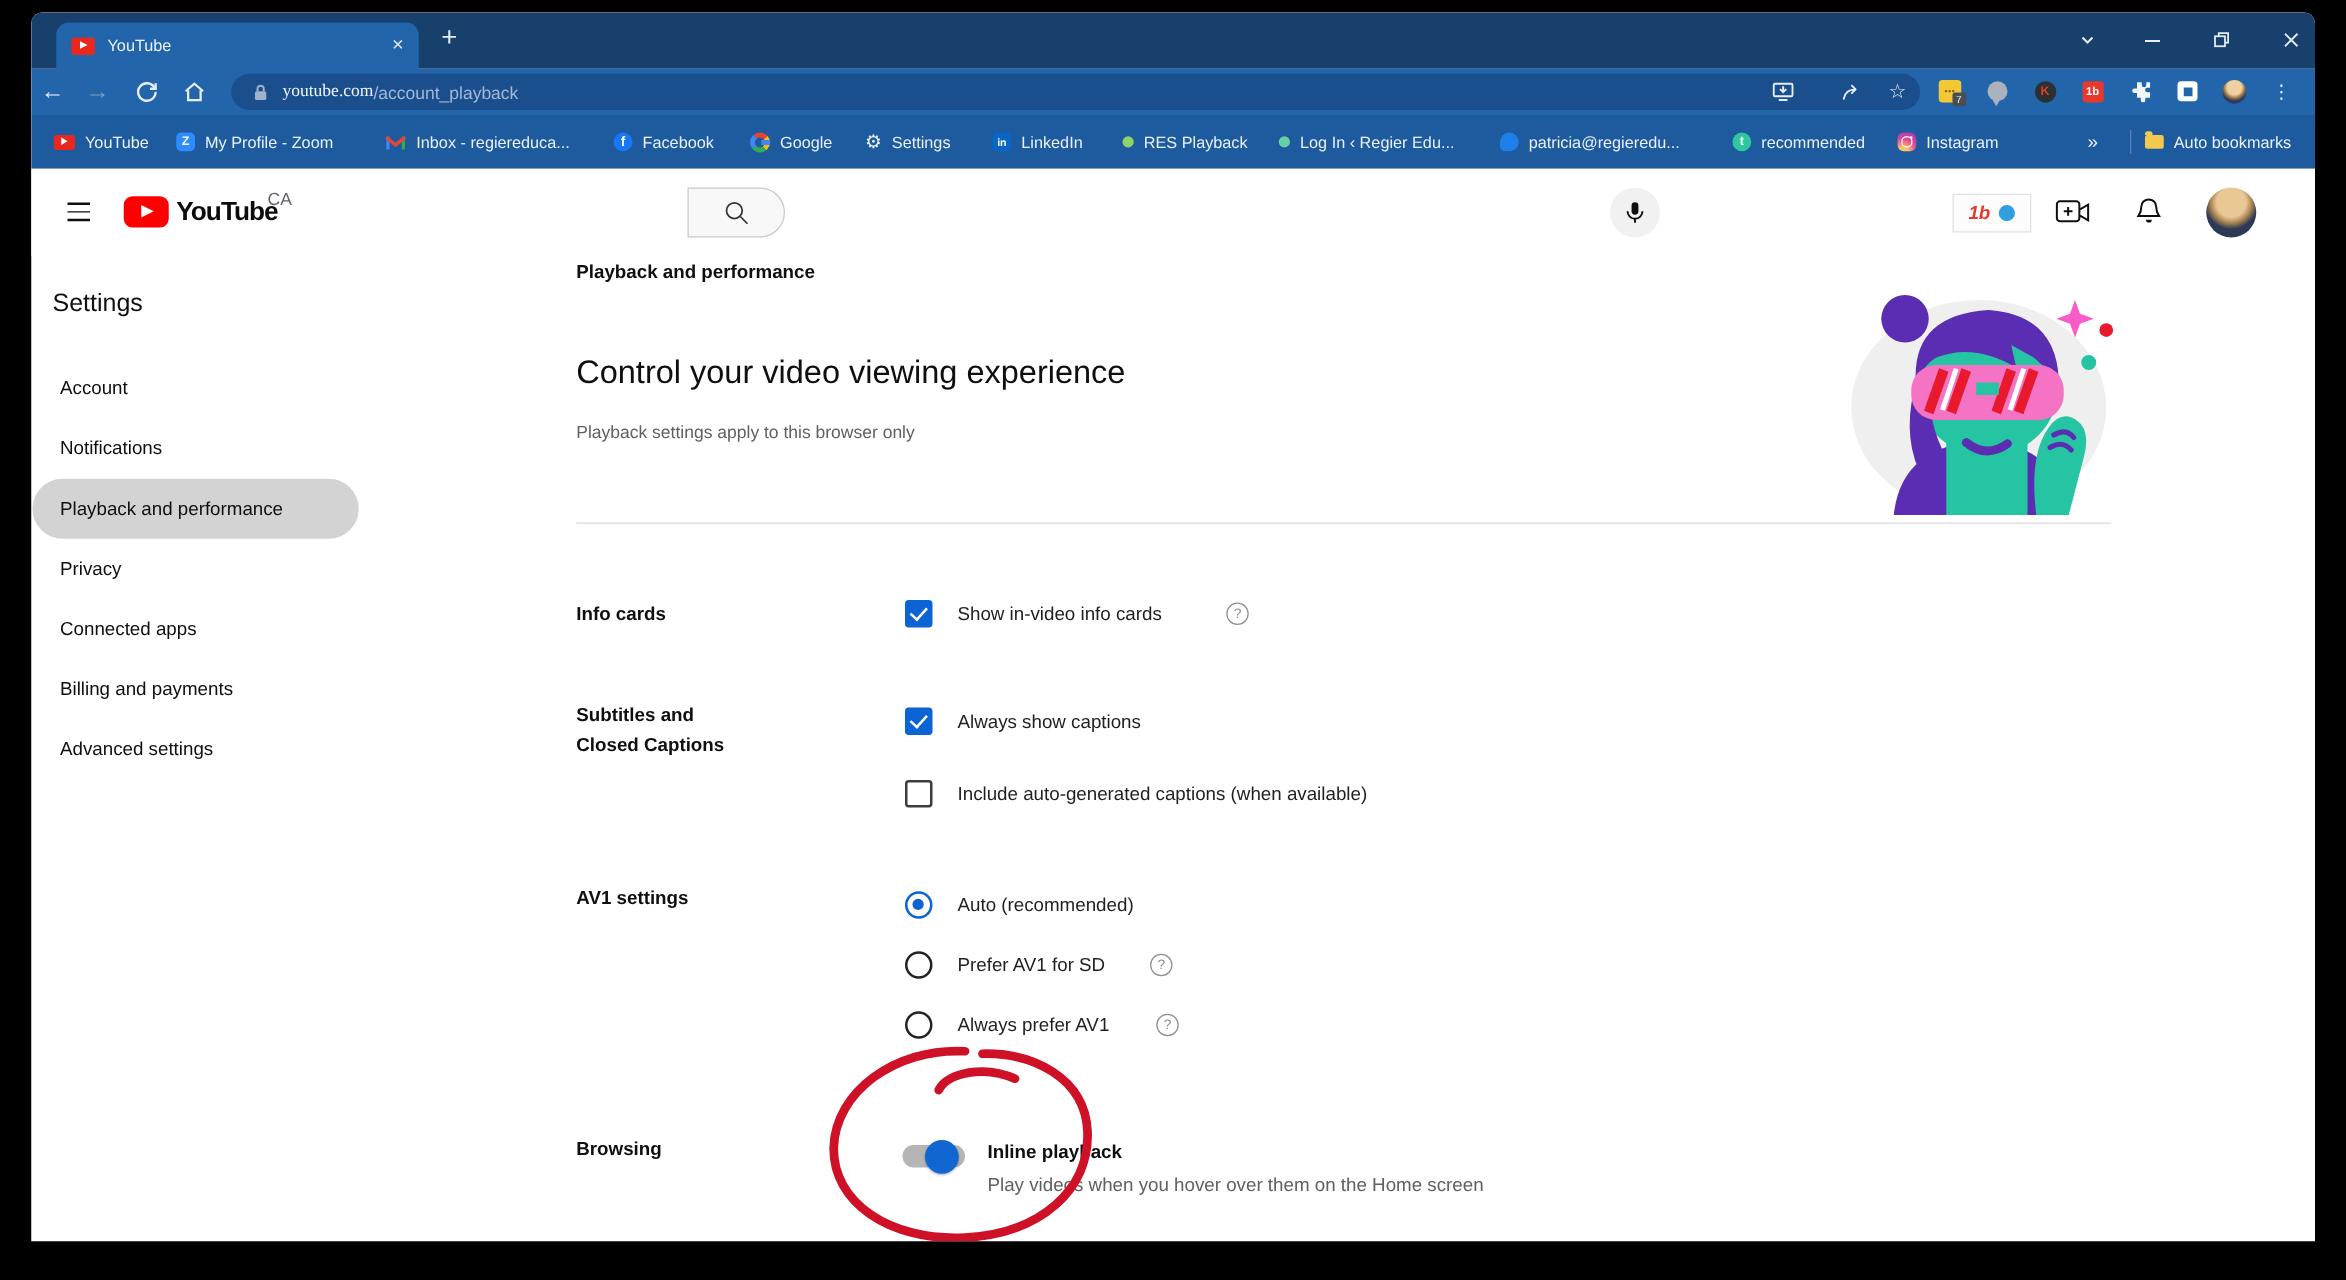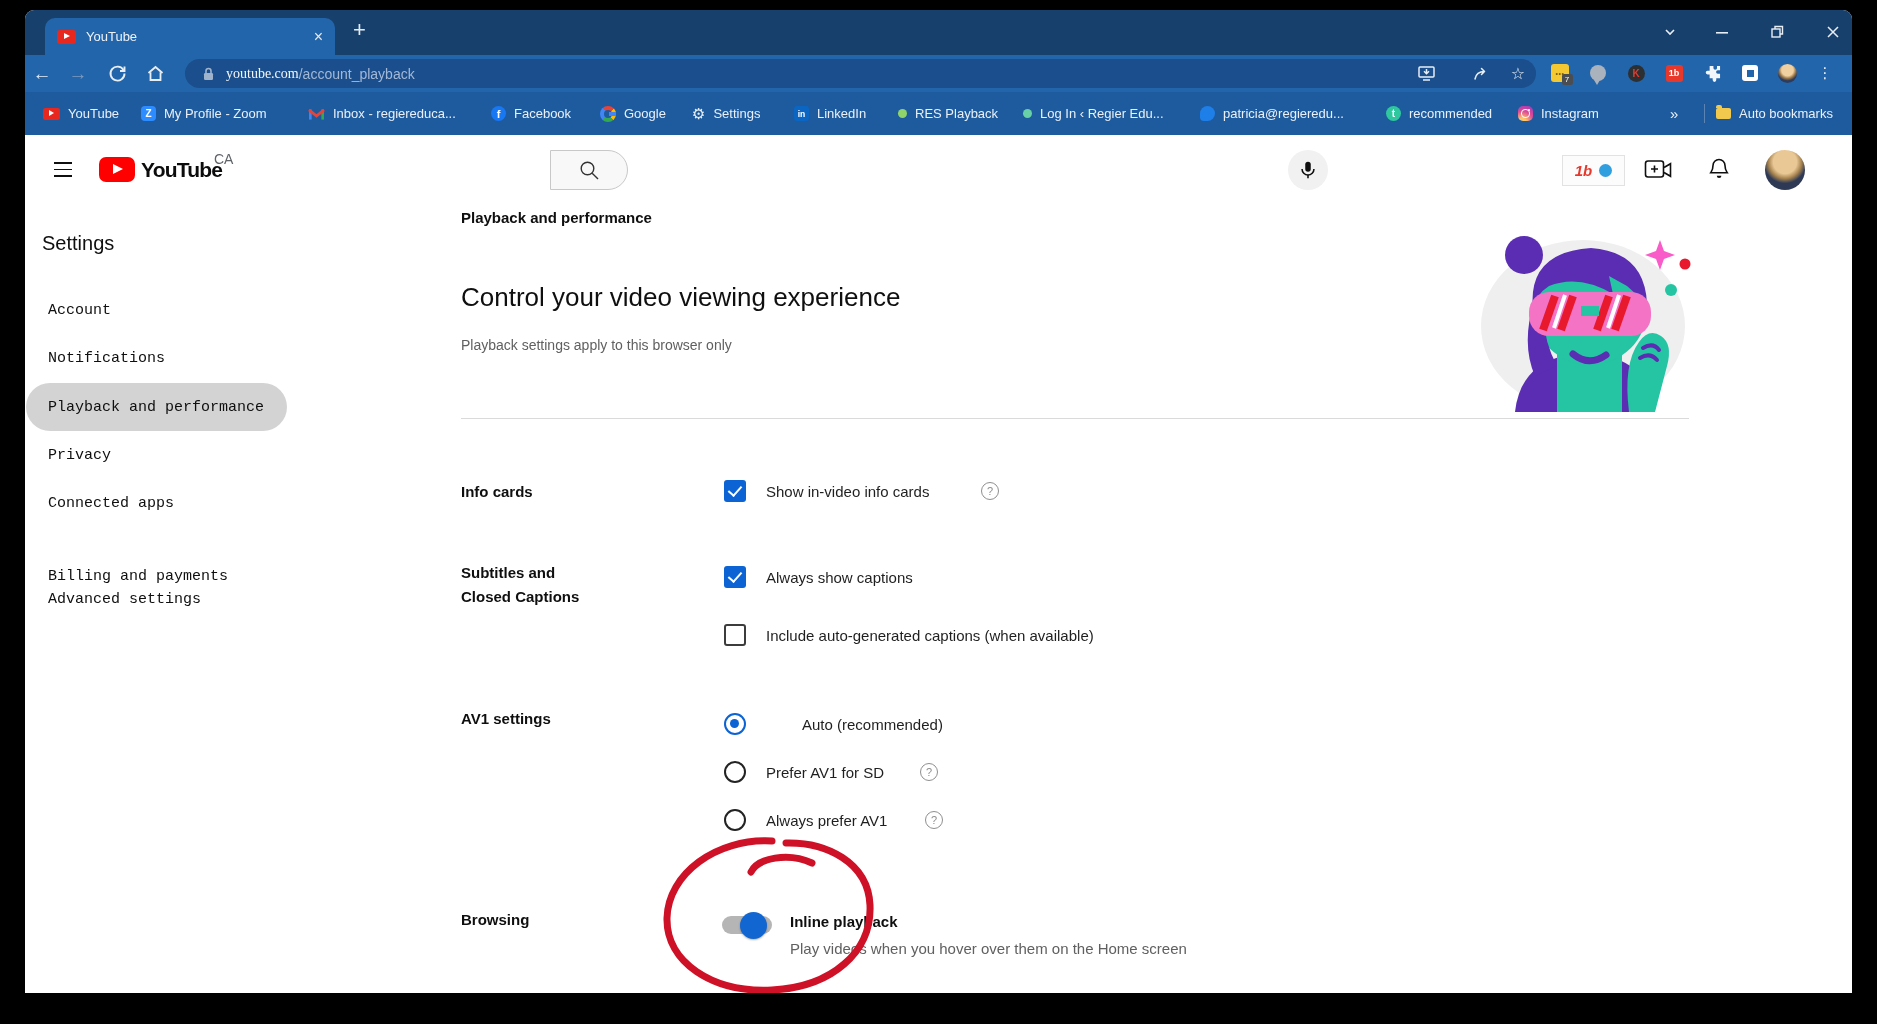--- a/index.html
+++ b/index.html
@@ -104,21 +104,21 @@
   .tbbox b{color:#e8382c;font-size:15px;font-style:italic;}
   .tbbox i{display:block;width:13px;height:13px;border-radius:50%;background:#2f9fe0;}
   .hdric{position:absolute;display:flex;align-items:center;justify-content:center;}
   .avatar{position:absolute;left:1740px;top:15px;width:40px;height:40px;border-radius:50%;
        background:radial-gradient(circle at 50% 30%,#e9c896 0 34%,#a7834e 48%,#2e3a55 62%);}
 
   
   .sb-title{position:absolute;left:17px;top:222px;font-size:20px;color:#0f0f0f;}
   .sb-pill{position:absolute;left:1px;top:373px;width:261px;height:48px;border-radius:24px;background:#d3d3d3;}
   .sb-item{position:absolute;left:23px;width:260px;height:48px;display:flex;align-items:center;
-       font-size:15px;color:#0f0f0f;z-index:2;font-family:Liberation Mono, monospace;}
+       font-size:15px;color:#0f0f0f;z-index:2;}
   .sec-label{position:absolute;left:436px;top:199px;font-size:15px;font-weight:bold;color:#0f0f0f;}
   .page-title{position:absolute;left:436px;top:272px;font-size:26px;font-weight:400;color:#0f0f0f;}
   .page-sub{position:absolute;left:436px;top:327px;font-size:14px;color:#606060;}
   .divider{position:absolute;left:436px;top:408px;width:1228px;height:1px;background:#dadada;}
   .illus{position:absolute;left:1452px;top:214px;width:215px;height:190px;}
 
   .row-label{position:absolute;left:436px;font-size:15px;font-weight:bold;color:#0f0f0f;line-height:24px;}
   .opt-text{position:absolute;font-size:15px;color:#1f1f1f;}
   .cb{position:absolute;width:22px;height:22px;box-sizing:border-box;border-radius:3px;}
   .cb.on{background:#0b63d4;}
@@ -347,21 +347,21 @@
   </div>
 
   <div>
     <div class="sb-title">Settings</div>
     <div class="sb-pill"></div>
     <div class="sb-item" style="top:276px">Account</div>
     <div class="sb-item" style="top:324px">Notifications</div>
     <div class="sb-item" style="top:373px">Playback and performance</div>
     <div class="sb-item" style="top:421px">Privacy</div>
     <div class="sb-item" style="top:469px">Connected apps</div>
-    <div class="sb-item" style="top:542px">Billing and payments</div>
+    <div class="sb-item" style="top:517px">Billing and payments</div>
     <div class="sb-item" style="top:565px">Advanced settings</div>
   </div>
 
   <div>
     <div class="sec-label">Playback and performance</div>
     <div class="page-title">Control your video viewing experience</div>
     <div class="page-sub">Playback settings apply to this browser only</div>
 
     <svg class="illus" viewBox="0 0 215 190">
       <ellipse cx="106" cy="102" rx="102" ry="86" fill="#efefef"></ellipse>
@@ -395,21 +395,21 @@
     <span class="help" style="left:956px;top:472px">?</span>
 
     <div class="row-label" style="top:551px;width:145px">Subtitles and Closed Captions</div>
     <span class="cb on" style="left:699px;top:556px"></span>
     <span class="opt-text" style="left:741px;top:559px">Always show captions</span>
     <span class="cb off" style="left:699px;top:614px"></span>
     <span class="opt-text" style="left:741px;top:617px">Include auto-generated captions (when available)</span>
 
     <div class="row-label" style="top:697px">AV1 settings</div>
     <span class="radio on" style="left:699px;top:703px"></span>
-    <span class="opt-text" style="left:777px;top:706px">Auto (recommended)</span>
+    <span class="opt-text" style="left:741px;top:706px">Auto (recommended)</span>
     <span class="radio off" style="left:699px;top:751px"></span>
     <span class="opt-text" style="left:741px;top:754px">Prefer AV1 for SD</span>
     <span class="help" style="left:895px;top:753px">?</span>
     <span class="radio off" style="left:699px;top:799px"></span>
     <span class="opt-text" style="left:741px;top:802px">Always prefer AV1</span>
     <span class="help" style="left:900px;top:801px">?</span>
 
     <div class="row-label" style="top:898px">Browsing</div>
     <div class="toggle">
         <span class="knob"></span>

